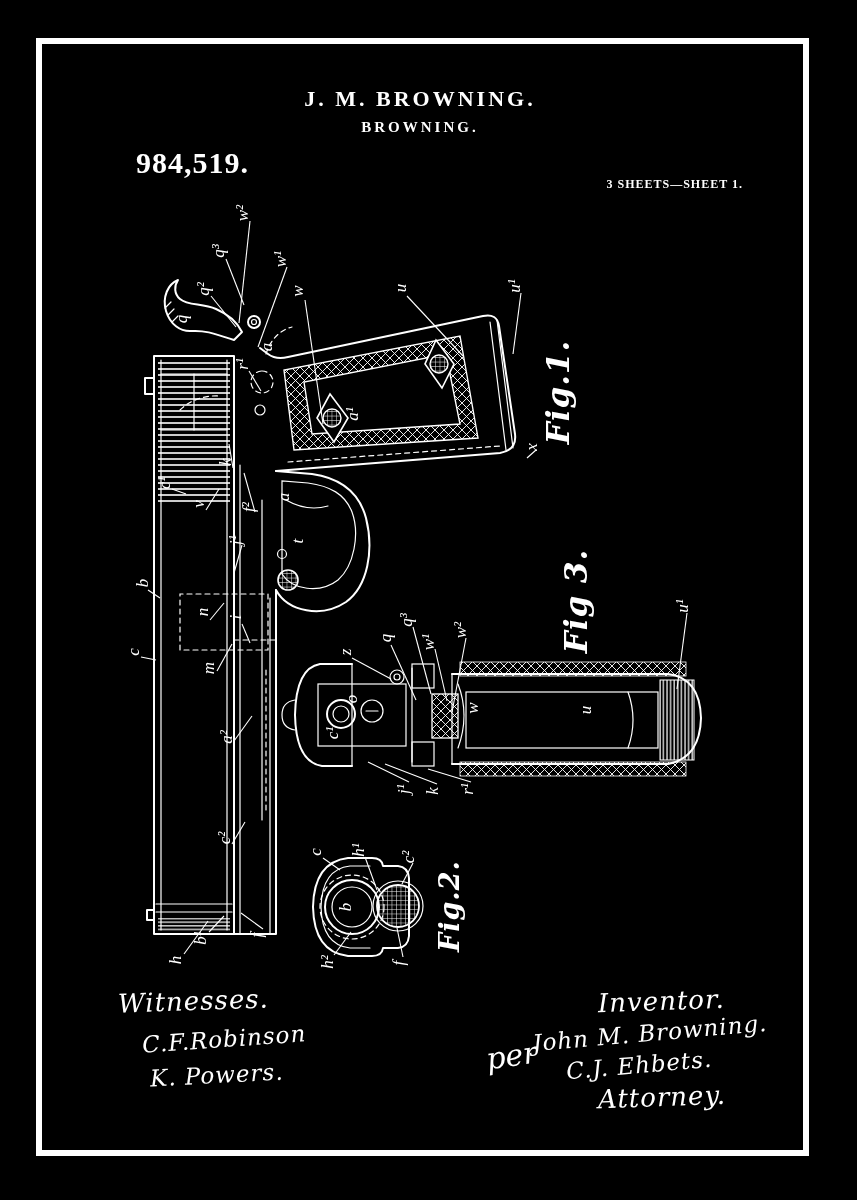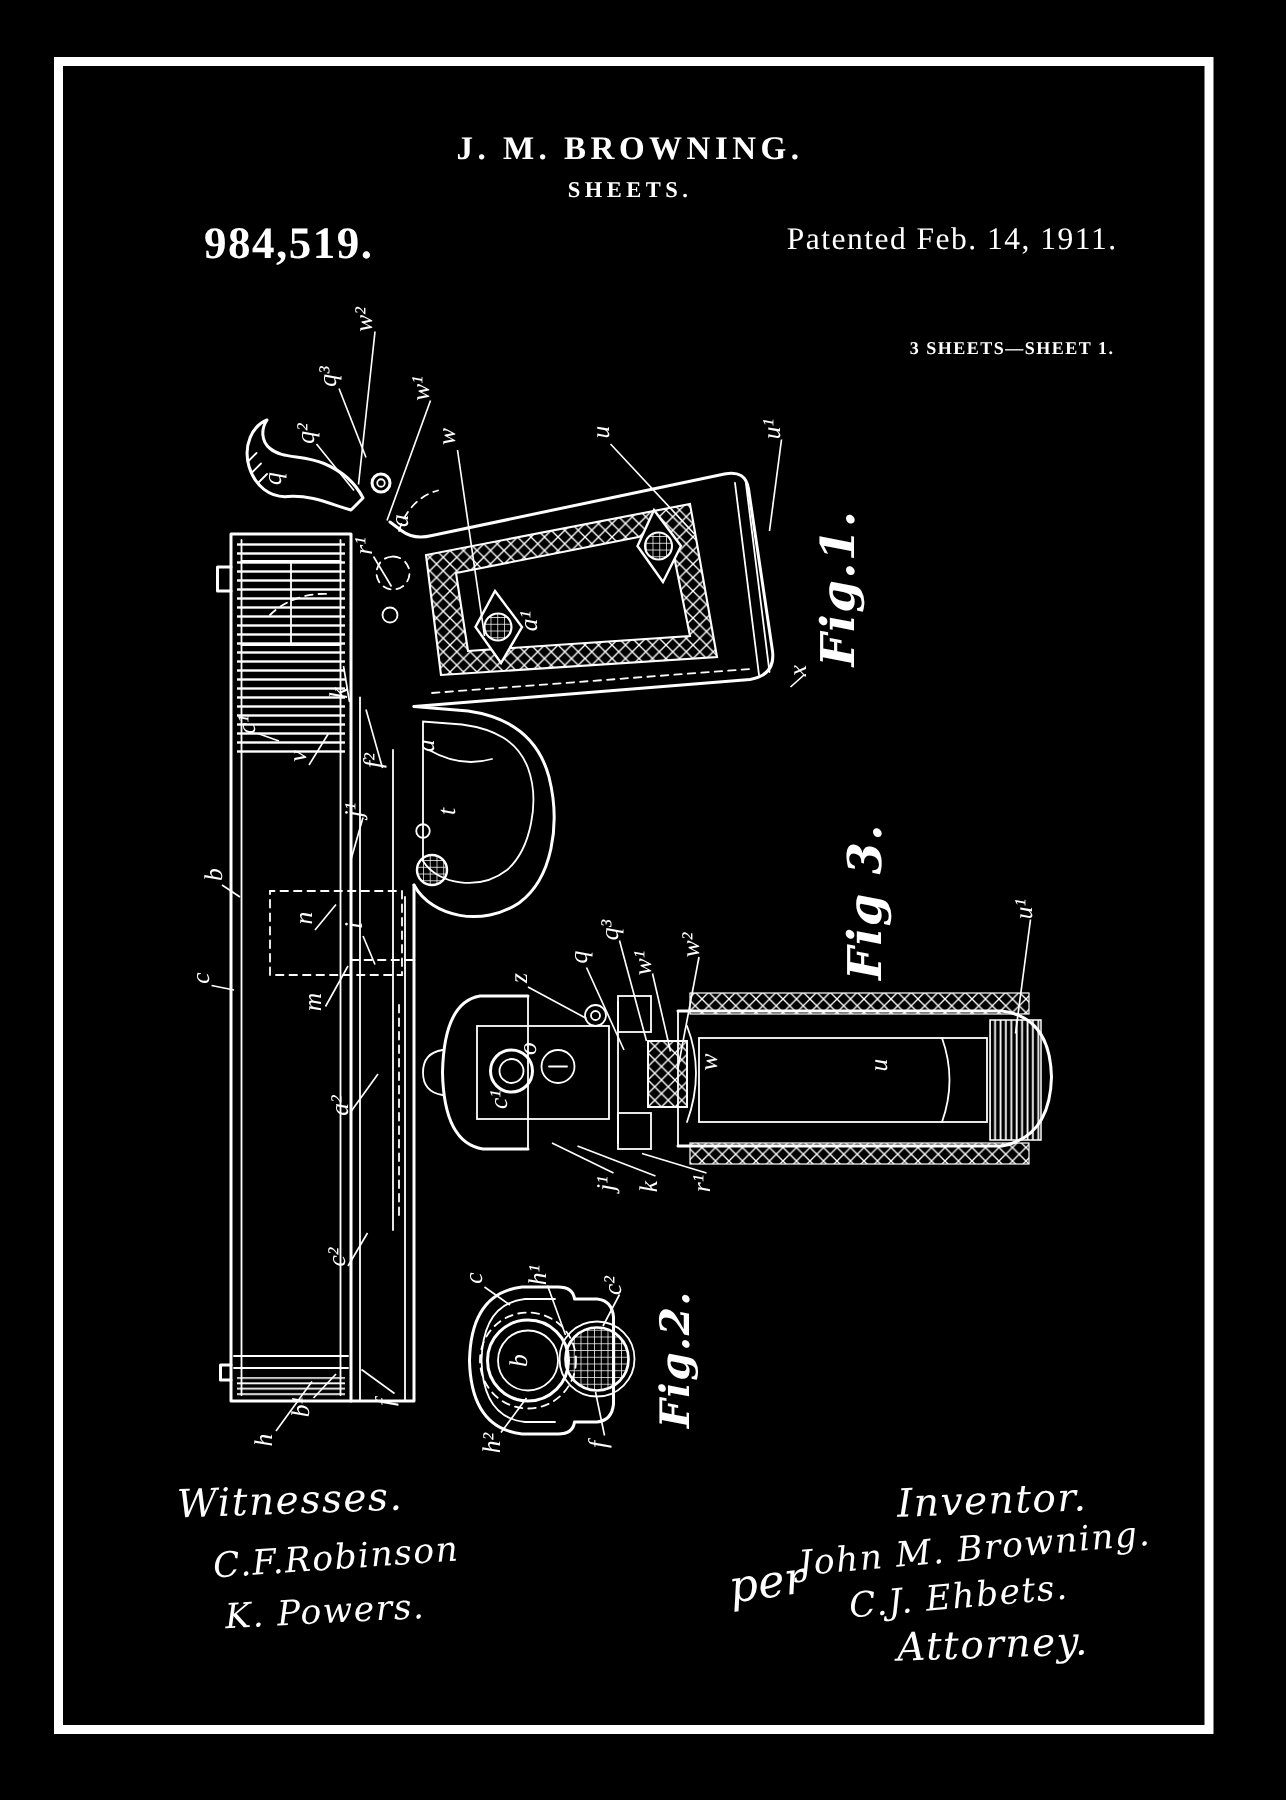--- a/index.html
+++ b/index.html
@@ -7,21 +7,21 @@
         font-family:"Liberation Serif",serif;overflow:hidden;padding-left:44px;}
   .frame{position:absolute;left:36px;top:38px;width:773px;height:1118px;
          border:6px solid #fff;box-sizing:border-box;pointer-events:none;}
   
   .header{position:absolute;left:50px;top:86px;width:740px;text-align:center;}
   .t-name{font-size:22px;font-weight:bold;letter-spacing:3px;}
   .t-title{font-size:15px;font-weight:bold;letter-spacing:3px;margin-top:7px;}
   .t-app{font-size:12px;font-weight:bold;letter-spacing:1.5px;margin-top:7px;}
   .patent-number{position:absolute;left:136px;top:146px;font-size:30px;font-weight:bold;letter-spacing:1px;text-align:center;}
   .patented{position:absolute;right:156px;top:147px;font-size:21px;letter-spacing:1px;}
-  .sheets{position:absolute;right:158px;top:177px;font-size:12px;font-weight:bold;letter-spacing:1px;margin-top:48px;}
+  .sheets{position:absolute;right:158px;top:177px;font-size:12px;font-weight:bold;letter-spacing:1px;}
   
   svg text{user-select:none;}
   .ln{stroke:#fff;fill:none;stroke-width:2;stroke-linecap:round;stroke-linejoin:round;}
   .lnt{stroke:#fff;fill:none;stroke-width:1.2;stroke-linecap:round;}
   .dash{stroke-dasharray:5 4;}
   .leader{stroke:#fff;stroke-width:1.1;fill:none;}
   .plabel{fill:#fff;font:italic 17px "Liberation Serif",serif;text-anchor:middle;}
   .caption{fill:#fff;font:italic bold 30px "DejaVu Serif",serif;text-anchor:middle;letter-spacing:1px;}
   
   .sig{position:absolute;font-family:"DejaVu Serif",serif;font-style:italic;white-space:nowrap;}
@@ -29,24 +29,23 @@
   .sig-script{font-size:23px;letter-spacing:1px;}
 </style>
 </head>
 <body>
 
 <div class="page">
   <div class="frame"></div>
 
   <div class="header">
     <div class="t-name">J. M. BROWNING.</div>
-    <div class="t-title">SHEETS.</div>
+    <div class="t-title">BROWNING.</div>
   </div>
   <div class="patent-number">984,519.</div>
-  <div class="patented">Patented Feb. 14, 1911.</div>
   <div class="sheets">3 SHEETS—SHEET 1.</div>
 
   <svg id="art" width="857" height="1200" viewBox="0 0 857 1200" style="position:absolute;left:0;top:0;">
     <defs>
       <pattern id="xh8" width="9" height="9" patternUnits="userSpaceOnUse">
         <path d="M0,9L9,0M0,0L9,9" stroke="#fff" stroke-width="0.9"></path>
       </pattern>
       <pattern id="grid4" width="4.5" height="4.5" patternUnits="userSpaceOnUse">
         <path d="M0,0H4.5M0,0V4.5" stroke="#fff" stroke-width="1"></path>
       </pattern>

